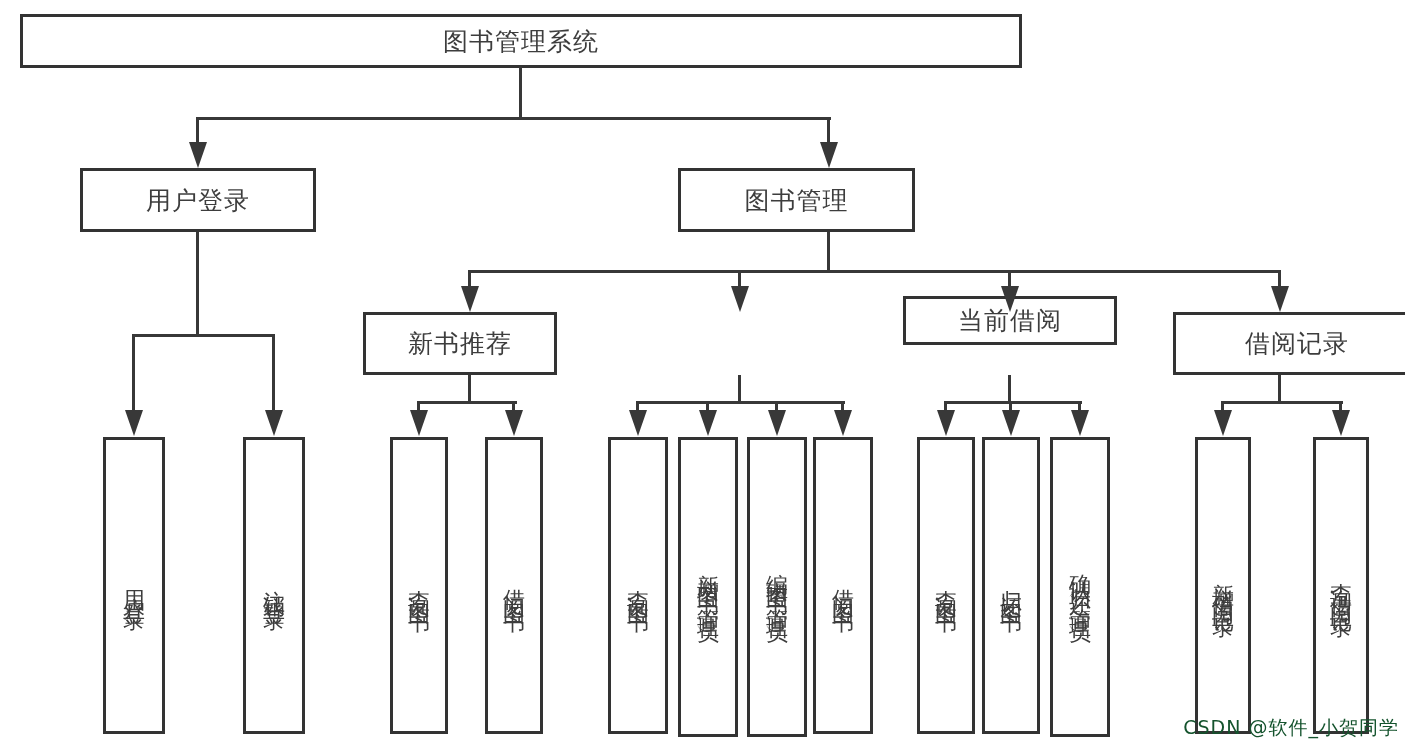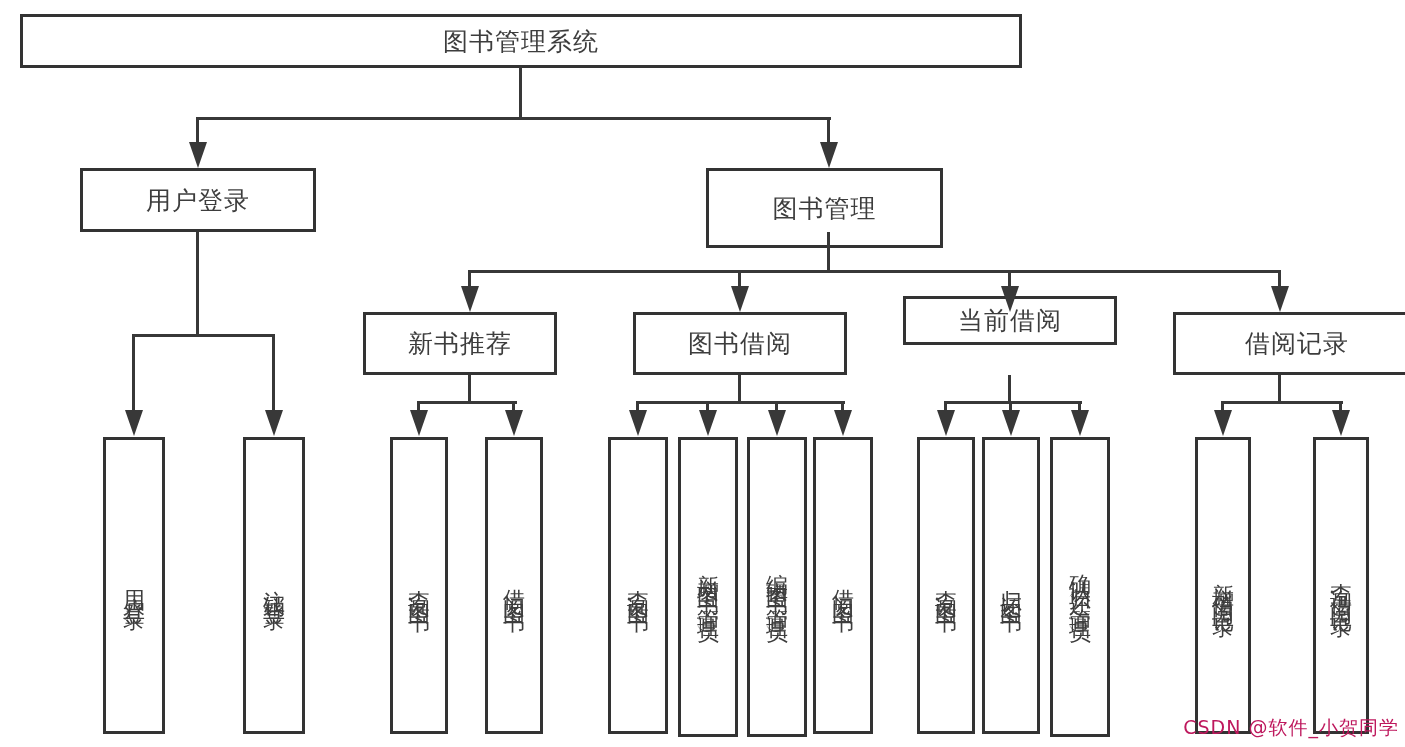--- a/index.html
+++ b/index.html
@@ -20,44 +20,41 @@
   .hline,.vline { position:absolute; background:#383838; }
   .hline { height:3px; }
   .vline { width:3px; }
   .arrow {
     position:absolute; width:0; height:0;
     border-left:9px solid transparent; border-right:9px solid transparent;
     border-top:26px solid #383838;
   }
   .watermark {
     position:absolute; right:6px; bottom:6px; z-index:5;
-    font-size:19px; color:#be185d; letter-spacing:1px; white-space:nowrap;margin-top:36px;
+    font-size:19px; color:#14532d; letter-spacing:1px; white-space:nowrap;margin-top:36px;
   }
 </style>
 </head>
 <body>
 
 <div class="canvas">
 
   <div class="box" style="left:20px;top:14px;width:1002px;height:54px">
     <span class="hlabel">图书管理系统</span>
   </div>
 
   <div class="box" style="left:80px;top:168px;width:236px;height:64px">
     <span class="hlabel">用户登录</span>
   </div>
-  <div class="box" style="left:706px;top:168px;width:237px;height:80px">
+  <div class="box" style="left:678px;top:168px;width:237px;height:64px">
     <span class="hlabel">图书管理</span>
   </div>
 
   <div class="box" style="left:363px;top:312px;width:194px;height:63px">
     <span class="hlabel">新书推荐</span>
-  </div>
-  <div class="box" style="left:633px;top:312px;width:214px;height:63px">
-    <span class="hlabel">图书借阅</span>
   </div>
   <div class="box" style="left:903px;top:296px;width:214px;height:49px">
     <span class="hlabel">当前借阅</span>
   </div>
   <div class="box" style="left:1173px;top:312px;width:248px;height:63px">
     <span class="hlabel">借阅记录</span>
   </div>
 
   <div class="box" style="left:103px;top:437px;width:62px;height:297px">
     <span class="vtext">用户登录</span>

